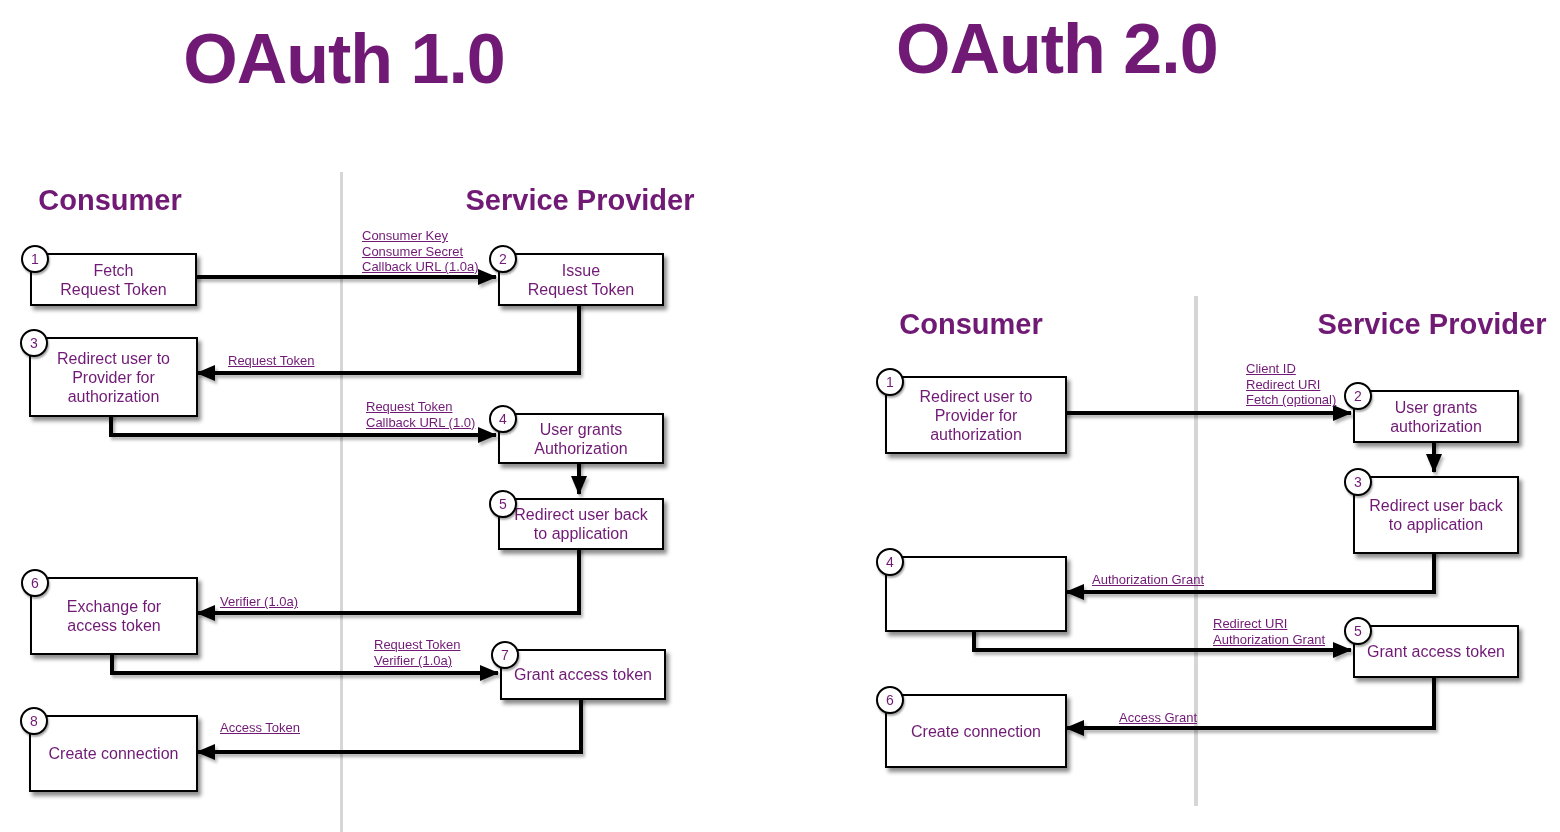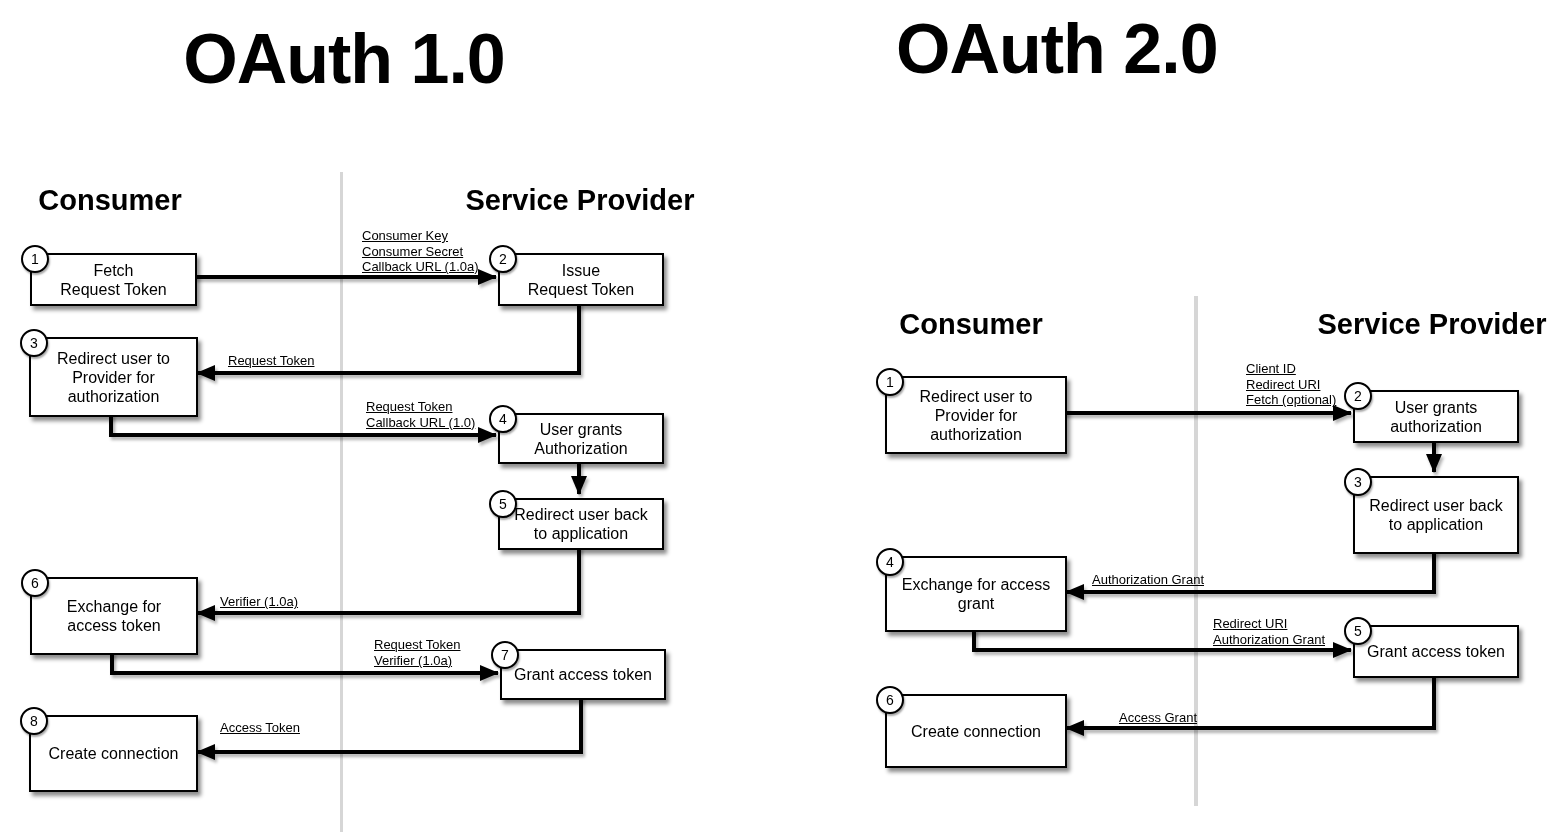--- a/index.html
+++ b/index.html
@@ -1,18 +1,18 @@
 <!DOCTYPE html>
 <html><head>
 <meta charset="utf-8">
 <style>
   html,body{margin:0;padding:0;background:#fff;}
   #canvas{
     position:relative;width:1560px;height:832px;background:#fff;overflow:hidden;
-    font-family:"Liberation Sans","DejaVu Sans",sans-serif;color:#000000;
+    font-family:"Liberation Sans","DejaVu Sans",sans-serif;color:#701a75;
   }
   .title{position:absolute;font-size:70px;font-weight:bold;letter-spacing:-1px;line-height:1;white-space:nowrap;}
   .lane-header{position:absolute;font-size:29px;font-weight:bold;line-height:1;white-space:nowrap;}
   .divider{position:absolute;background:#d6d6d6;}
   .bx{
     position:absolute;background:#fff;border:2px solid #000;z-index:2;
     display:flex;align-items:center;justify-content:center;text-align:center;
     box-shadow:3px 4px 4px rgba(0,0,0,0.45);
   }
   .bx .lbl{white-space:pre-line;font-size:16px;line-height:19px;}
@@ -161,22 +161,20 @@
       <span class="lbl">User grants
 authorization</span>
     </div>
     <div class="bx p-o2b3">
       <span class="num">3</span>
       <span class="lbl">Redirect user back
 to application</span>
     </div>
     <div class="bx p-o2b4">
       <span class="num">4</span>
-      <span class="lbl">Exchange for access
-grant</span>
     </div>
     <div class="bx p-o2b5">
       <span class="num">5</span>
       <span class="lbl">Grant access token</span>
     </div>
     <div class="bx p-o2b6">
       <span class="num">6</span>
       <span class="lbl">Create connection</span>
     </div>
 

